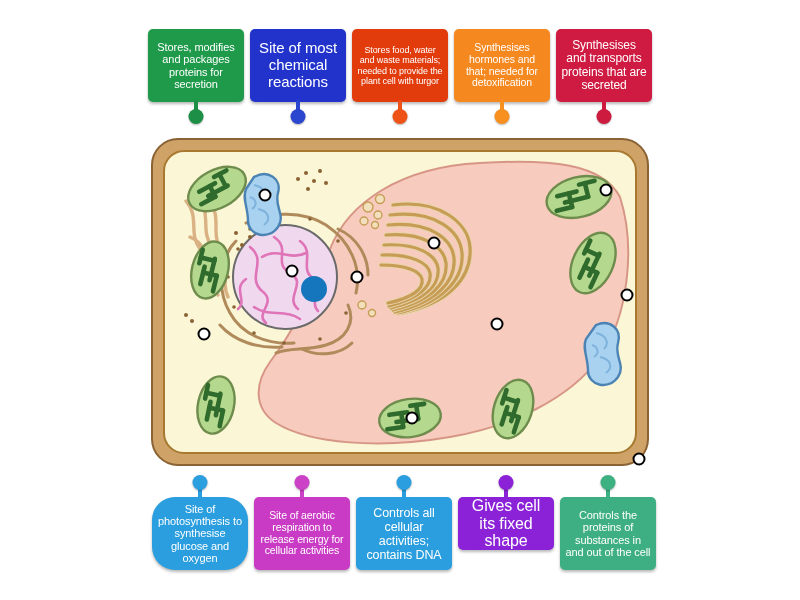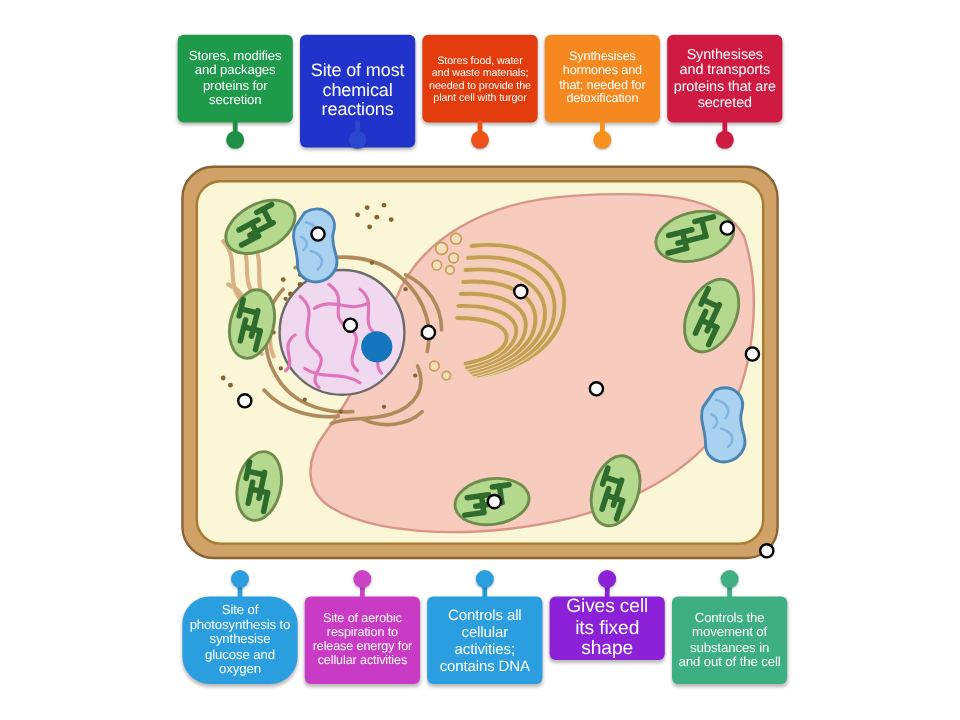--- a/index.html
+++ b/index.html
@@ -284,21 +284,21 @@
   </div>
 
   <div id="top-labels">
       <div class="label-box" style="left: 148px; top: 29px; width: 96px; height: 73px; background: rgb(30, 154, 74); font-size: 11px;">
         <span class="txt">Stores, modifies and packages proteins for secretion</span>
       </div>
       <div class="pin down" style="left: 188px; width: 16px; top: 100px; height: 24px;">
         <div class="stem" style="background: rgb(29, 143, 70); height: 16px;"></div>
         <div class="head" style="background: rgb(29, 143, 70);"></div>
       </div>
-      <div class="label-box" style="left: 250px; top: 29px; width: 96px; height: 94px; background: rgb(34, 51, 204); font-size: 15px;">
+      <div class="label-box" style="left: 250px; top: 29px; width: 96px; height: 73px; background: rgb(34, 51, 204); font-size: 15px;">
         <span class="txt">Site of most chemical reactions</span>
       </div>
       <div class="pin down" style="left: 290px; width: 16px; top: 100px; height: 24px;">
         <div class="stem" style="background: rgb(43, 70, 207); height: 16px;"></div>
         <div class="head" style="background: rgb(43, 70, 207);"></div>
       </div>
       <div class="label-box" style="left: 352px; top: 29px; width: 96px; height: 73px; background: rgb(226, 59, 12); font-size: 9px; justify-content: flex-end;">
         <span class="txt">Stores food, water and waste materials; needed to provide the plant cell with turgor</span>
       </div>
       <div class="pin down" style="left: 392px; width: 16px; top: 100px; height: 24px;">
@@ -344,21 +344,21 @@
         <div class="head" style="background: rgb(42, 158, 222);"></div>
       </div>
       <div class="label-box" style="left: 458px; top: 497px; width: 96px; height: 53px; background: rgb(139, 34, 216); font-size: 16px;">
         <span class="txt">Gives cell its fixed shape</span>
       </div>
       <div class="pin up" style="left: 498px; width: 16px; top: 475px; height: 24px;">
         <div class="stem" style="background: rgb(139, 34, 216); height: 16px;"></div>
         <div class="head" style="background: rgb(139, 34, 216);"></div>
       </div>
       <div class="label-box" style="left: 560px; top: 497px; width: 96px; height: 73px; background: rgb(62, 175, 130); font-size: 11px;">
-        <span class="txt">Controls the movement of substances in and out of the cell</span>
+        <span class="txt">Controls the proteins of substances in and out of the cell</span>
       </div>
       <div class="pin up" style="left: 600px; width: 16px; top: 475px; height: 24px;">
         <div class="stem" style="background: rgb(62, 177, 131); height: 16px;"></div>
         <div class="head" style="background: rgb(62, 177, 131);"></div>
       </div>
     </div>
 
   <div id="markers">
       <div class="marker" style="left: 265px; top: 195px;"></div>
       <div class="marker" style="left: 606px; top: 190px;"></div>

